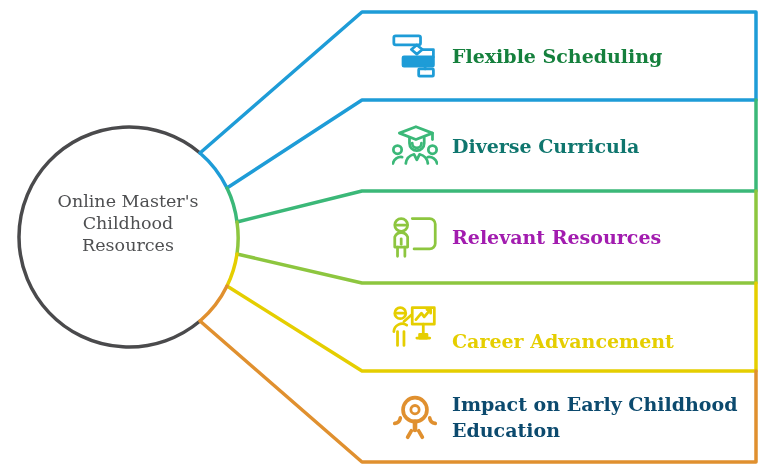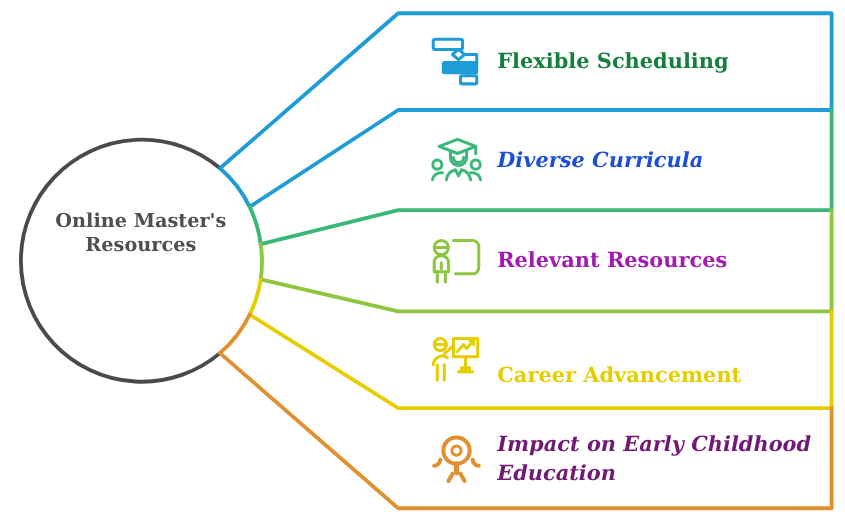--- a/index.html
+++ b/index.html
@@ -6,21 +6,21 @@
   .stage{
     position:relative;
     width:768px;height:475px;
     background:#ffffff;
     overflow:hidden;
     font-family:"DejaVu Serif","Liberation Serif",serif;
   }
   .diagram-svg{position:absolute;left:0;top:0;}
   .center-text{
     position:absolute;left:28px;top:190px;width:200px;
-    text-align:center;font-weight:bold;font-size:17.5px;line-height:22px;
+    text-align:center;font-weight:normal;font-size:17.5px;line-height:22px;
     color:#4E4F51;
   }
   .branch-row{
     position:absolute;left:392px;
     display:flex;align-items:center;gap:14px;
   }
   .branch-icon{flex:0 0 auto;width:46px;height:46px;}
   .branch-label{
     font-weight:bold;font-size:19px;line-height:26px;max-width:300px;
   }
@@ -41,20 +41,21 @@
       <path d="M 200 153 L 362 12 L 756 12 L 756 100 L 362 100 L 227 188 A 110 110 0 0 0 200 153" stroke="#1E9CD7"></path>
       <path d="M 756 100 L 756 191 L 362 191 L 237 222 A 110 110 0 0 0 227 188" stroke="#3BB878"></path>
       <path d="M 756 191 L 756 283 L 362 283 L 237 254 A 110 110 0 0 0 237 222" stroke="#8DC63F"></path>
       <path d="M 756 283 L 756 371 L 362 371 L 227 286 A 110 110 0 0 0 237 254" stroke="#E5CE00"></path>
       <path d="M 756 371 L 756 462 L 362 462 L 200 321 A 110 110 0 0 0 227 286" stroke="#E0902F"></path>
     </g>
   </svg>
 
   <div class="center-text">
     <div>Online Master's</div>
+    <div>Childhood</div>
     <div>Resources</div>
   </div>
 
   <div class="branch-row r1">
     <svg class="branch-icon" viewBox="0 0 50 50">
       <g fill="none" stroke-width="3" stroke-linejoin="round" stroke-linecap="round" stroke="#1E9CD7">
         <rect x="2" y="3" width="29" height="10" rx="2"></rect>
         <path d="M27 13 L33 18 L27 23 L21 18 Z"></path>
         <path d="M33 18 H 45 V 26"></path>
         <rect x="12" y="26" width="33" height="10" rx="1" fill="#1E9CD7"></rect>
@@ -72,21 +73,21 @@
         <path d="M44 11 V 18"></path>
         <path d="M19 16 V 22 A 8 8 0 0 0 35 22 V 16"></path>
         <path d="M22 22 A 5 5 0 0 0 32 22"></path>
         <path d="M15 44 A 12 12 0 0 1 24 34 L 27 40 L 30 34 A 12 12 0 0 1 39 44"></path>
         <circle cx="6" cy="29" r="4.5"></circle>
         <path d="M1 44 A 9 9 0 0 1 11 37"></path>
         <circle cx="44" cy="29" r="4.5"></circle>
         <path d="M39 37 A 9 9 0 0 1 49 44"></path>
       </g>
     </svg>
-    <span class="branch-label" style="color: #1d4ed8; font-style: italic;">Diverse Curricula</span>
+    <span class="branch-label" style="color: #0f766e;">Diverse Curricula</span>
   </div>
 
   <div class="branch-row r3">
     <svg class="branch-icon" viewBox="0 0 50 50">
       <g fill="none" stroke-width="3" stroke-linejoin="round" stroke-linecap="round" stroke="#8DC63F">
         <path d="M22 5 H 41 A 6 6 0 0 1 47 11 V 32 A 6 6 0 0 1 41 38 H 24"></path>
         <circle cx="10" cy="12" r="7"></circle>
         <path d="M4 12 H 16"></path>
         <path d="M3 25 A 7.5 7.5 0 0 1 17 25 V 36 H 3 Z"></path>
         <path d="M10 27 V 33"></path>
@@ -120,16 +121,16 @@
       <g fill="none" stroke-width="4" stroke-linejoin="round" stroke-linecap="round" stroke="#E0902F">
         <circle cx="25" cy="17" r="13"></circle>
         <circle cx="25" cy="17" r="4.5" stroke-width="3"></circle>
         <path d="M9 26 A 7 7 0 0 1 3 32"></path>
         <path d="M41 26 A 7 7 0 0 0 47 32"></path>
         <path d="M25 30 V 39" stroke-width="5"></path>
         <path d="M21 40 L 17 47"></path>
         <path d="M29 40 L 33 47"></path>
       </g>
     </svg>
-    <span class="branch-label" style="color: #701a75; font-style: italic;">Impact on Early Childhood Education</span>
+    <span class="branch-label" style="color: #0c4a6e;">Impact on Early Childhood Education</span>
   </div>
 
 </div>
 
 </body></html>

